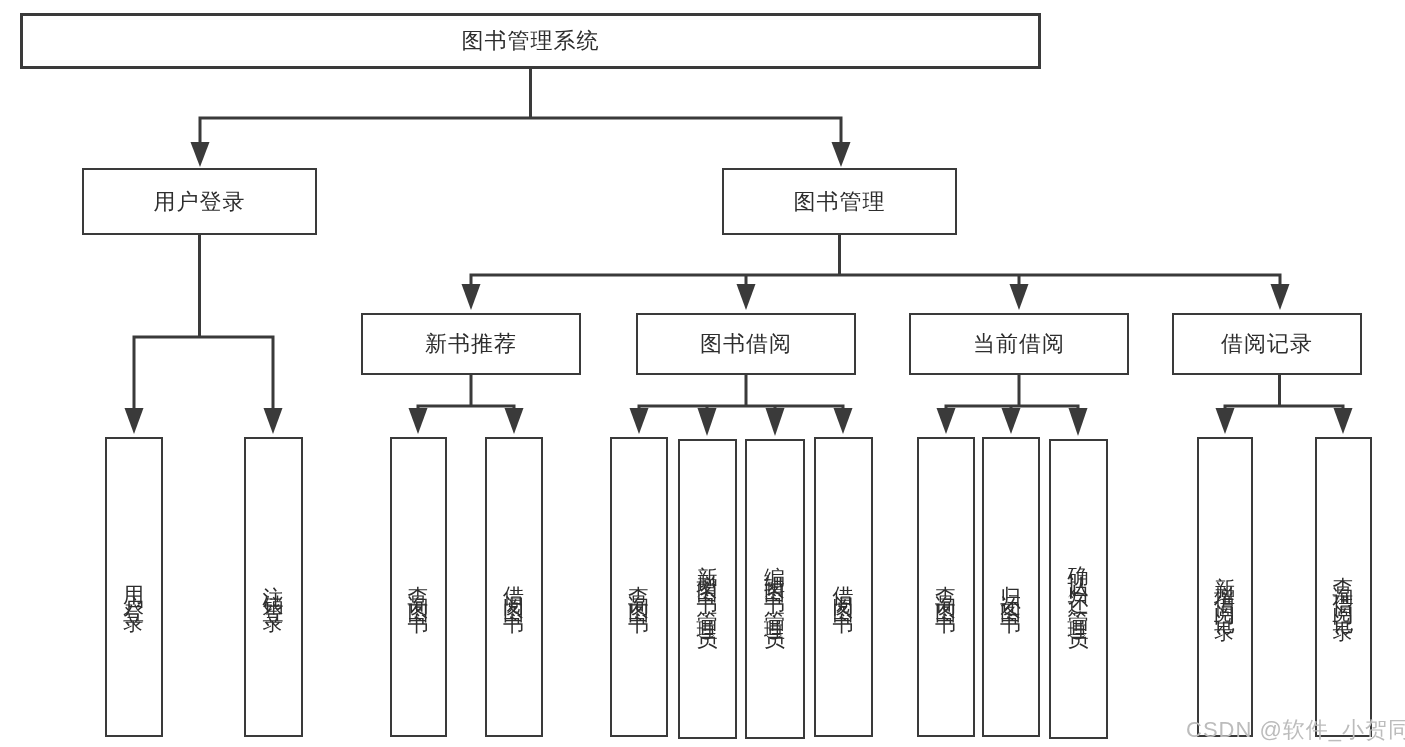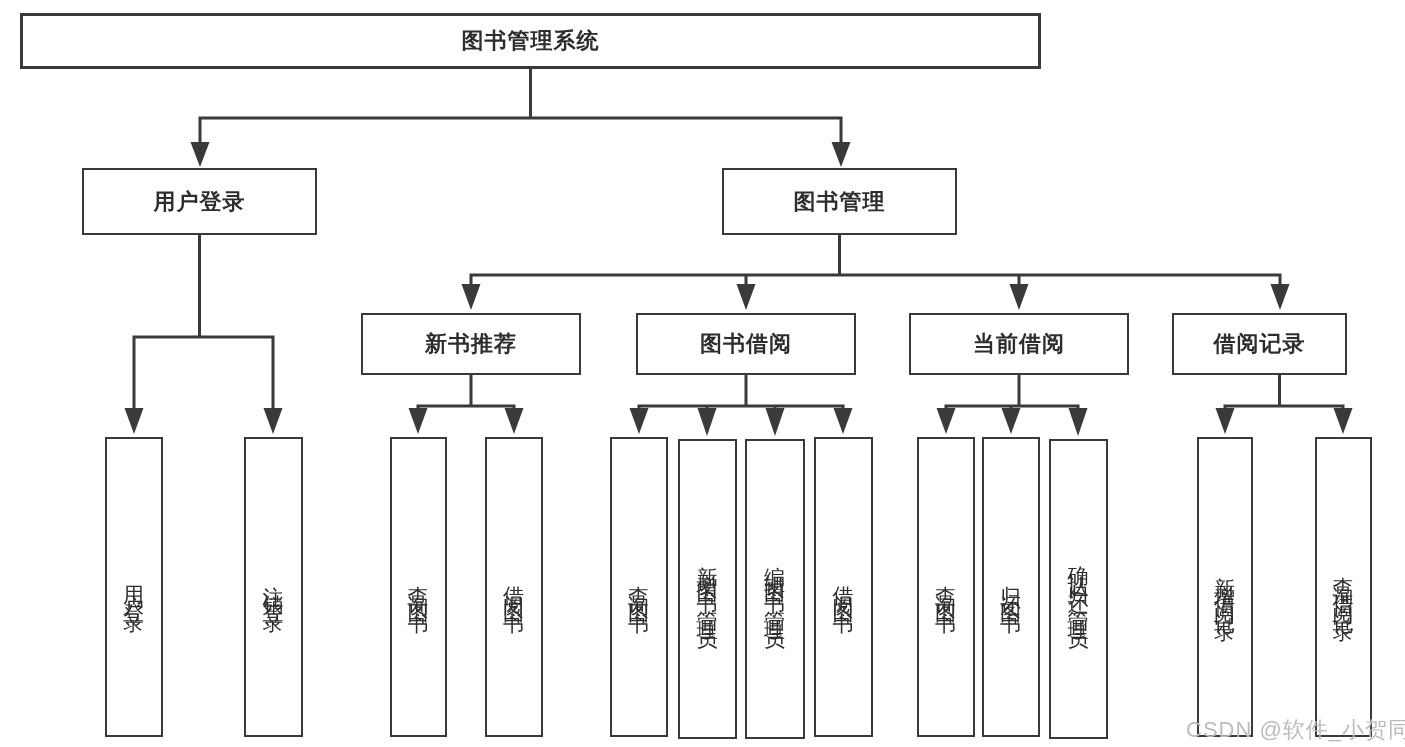--- a/index.html
+++ b/index.html
@@ -21,21 +21,21 @@
   .connectors polygon{fill:var(--line);stroke:none;}
   .box{
     position:absolute;
     box-sizing:border-box;
     background:var(--fill);
     border:2.5px solid var(--line);
     display:flex;align-items:center;justify-content:center;
     color:var(--text);
   }
   .box.root{border-width:3px;}
-  .h-lbl{font-size:22px;letter-spacing:1px;white-space:nowrap;font-weight:bold;}
+  .h-lbl{font-size:22px;letter-spacing:1px;white-space:nowrap;}
   .v-lbl{
     writing-mode:vertical-rl;
     text-orientation:mixed;
     font-size:21px;
     letter-spacing:9px;
     line-height:1;
     white-space:nowrap;
   }
   .watermark{
     position:absolute;
@@ -115,21 +115,21 @@
 
   <div class="box" style="left:722px;top:168px;width:235px;height:67px">
     <span class="h-lbl">图书管理</span>
   </div>
   <div class="box" style="left:909px;top:313px;width:220px;height:62px">
     <span class="h-lbl">当前借阅</span>
   </div>
   <div class="box" style="left:636px;top:313px;width:220px;height:62px">
     <span class="h-lbl">图书借阅</span>
   </div>
-  <div class="box" style="left:1172px;top:313px;width:175px;height:62px">
+  <div class="box" style="left:1172px;top:313px;width:190px;height:62px">
     <span class="h-lbl">借阅记录</span>
   </div>
 
   <div class="box" style="left:105px;top:437px;width:58px;height:300px">
     <span class="v-lbl">用户登录</span>
   </div>
   <div class="box" style="left:244px;top:437px;width:59px;height:300px">
     <span class="v-lbl">注销登录</span>
   </div>
 

